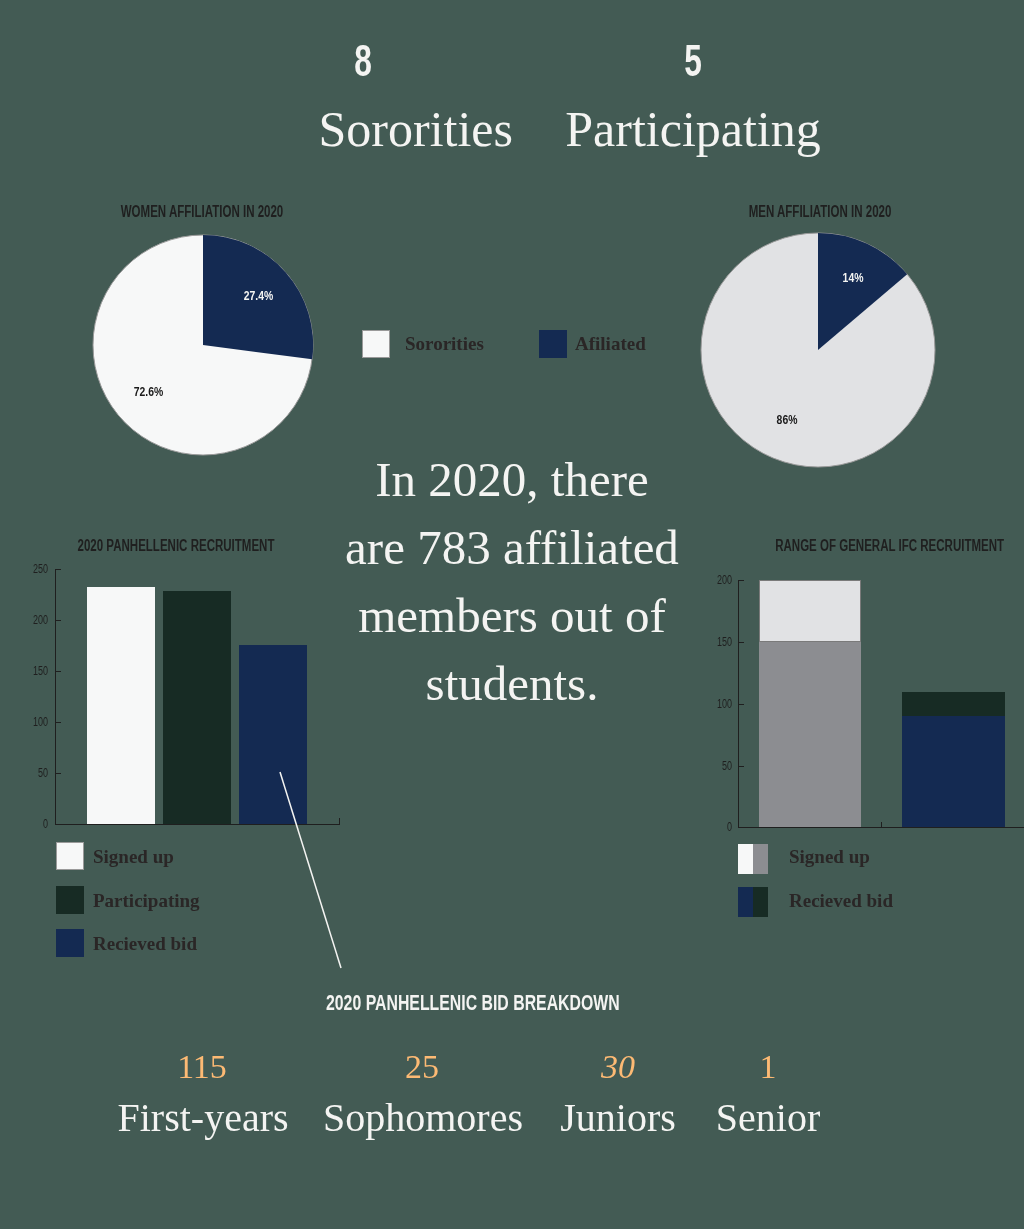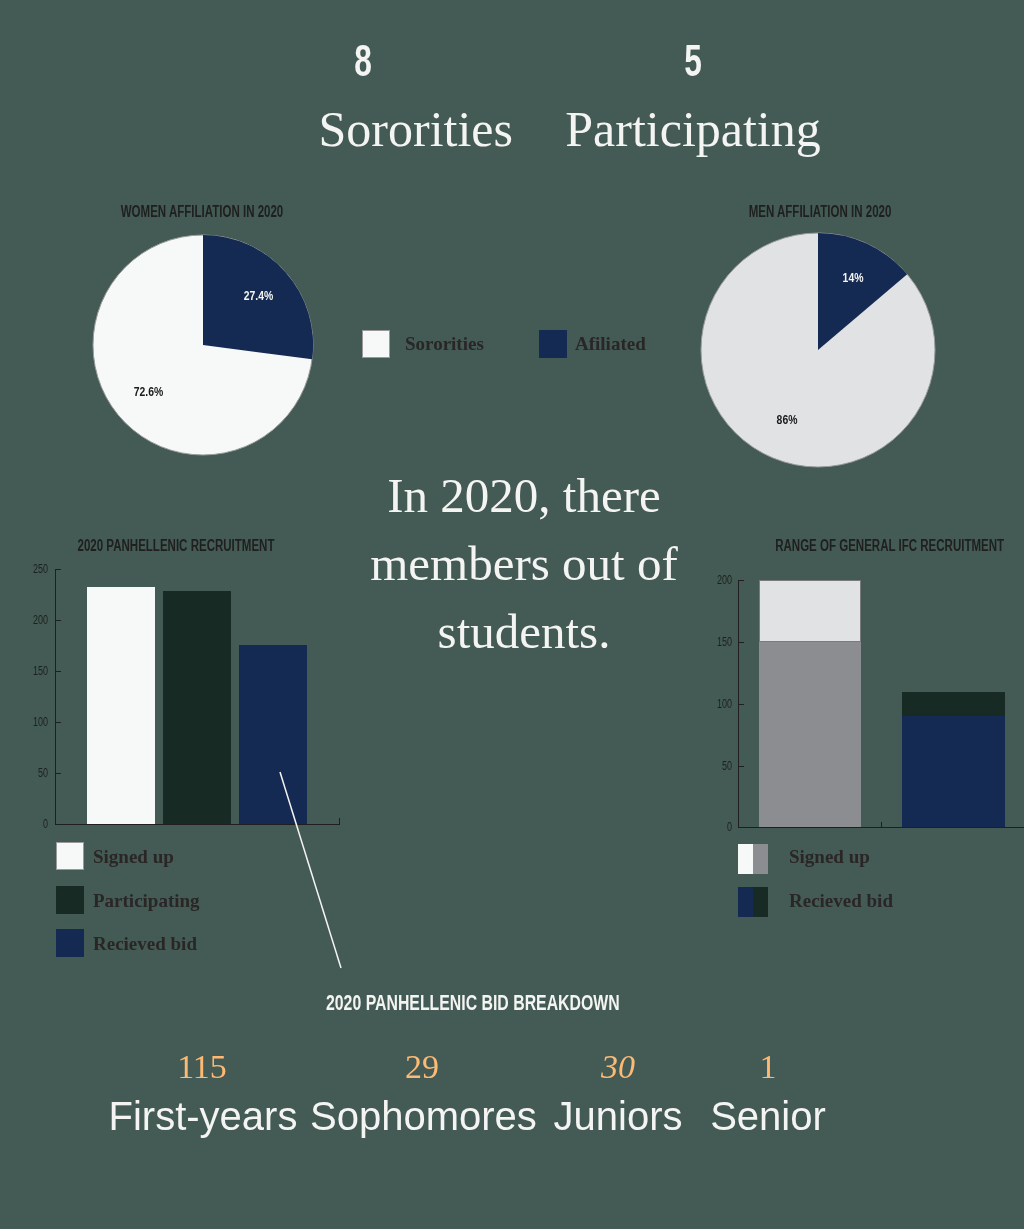--- a/index.html
+++ b/index.html
@@ -8,21 +8,21 @@
   .bignum{font-family:"Liberation Sans",sans-serif;font-weight:bold;color:#f4f4f2;font-size:44px;text-align:center;transform:scaleX(0.72);}
   .bigword{font-family:"Liberation Serif",serif;color:#f4f4f2;font-size:50px;text-align:center;}
   .ctitle{font-family:"Liberation Sans",sans-serif;font-weight:bold;color:#1f1f1f;font-size:16px;text-align:center;transform:scaleX(0.72);transform-origin:center;white-space:nowrap;}
   .legtxt{font-family:"Liberation Serif",serif;font-weight:bold;color:#2a2626;font-size:19px;white-space:nowrap;}
   .sw{width:28px;height:28px;box-sizing:border-box;}
   .tick{font-family:"Liberation Sans",sans-serif;color:#1f1f1f;font-size:12px;text-align:right;width:26px;transform:scaleX(0.75);transform-origin:right;}
   .axis{background:#1f1f1f;}
   .pct{font-family:"Liberation Sans",sans-serif;font-weight:bold;font-size:13px;transform:scaleX(0.8);}
   .center-text{font-family:"Liberation Serif",serif;color:#f4f4f2;font-size:49px;line-height:68px;text-align:center;width:420px;}
   .bnum{font-family:"Liberation Serif",serif;color:#fdba74;font-size:34px;text-align:center;}
-  .bword{font-family:Liberation Sans, sans-serif;color:#f4f4f2;font-size:40px;text-align:center;white-space:nowrap;}
+  .bword{font-family:Liberation Serif, serif;color:#f4f4f2;font-size:40px;text-align:center;white-space:nowrap;}
 </style>
 </head>
 <body>
 
 <div class="abs bignum" style="left:313px;top:36px;width:100px;">8</div>
 <div class="abs bigword" style="left:213px;top:100px;width:300px;text-align:right;">Sororities</div>
 <div class="abs bignum" style="left:643px;top:36px;width:100px;">5</div>
 <div class="abs bigword" style="left:533px;top:100px;width:320px;">Participating</div>
 
 <div class="abs ctitle" style="left:62px;top:203px;width:280px;">WOMEN AFFILIATION IN 2020</div>
@@ -39,22 +39,23 @@
 <div class="abs legtxt" style="left:575px;top:333px;">Afiliated</div>
 
 <div class="abs ctitle" style="left:680px;top:203px;width:280px;">MEN AFFILIATION IN 2020</div>
 <svg class="abs" style="left:700px;top:232px;" width="238" height="238">
   <circle cx="118" cy="118" r="117" fill="#e1e2e4" stroke="#9a9a9a" stroke-width="1"></circle>
   <path d="M118,118 L118,1 A117,117 0 0,1 207.2,42.3 Z" fill="#142a52"></path>
 </svg>
 <div class="abs pct" style="left:840px;top:270px;color:#f4f4f2;">14%</div>
 <div class="abs pct" style="left:774px;top:412px;color:#1a1a1a;">86%</div>
 
-<div class="abs center-text" style="left:314px;top:446px;margin-top:16px;">
+<div class="abs center-text" style="left:302px;top:446px;">
   <div>In 2020, there</div>
+  <div>are 783 affiliated</div>
   <div>members out of</div>
   <div>students.</div>
 </div>
 
 <div class="abs ctitle" style="left:36px;top:537px;width:280px;">2020 PANHELLENIC RECRUITMENT</div>
 <div>
   <div class="abs axis" style="left:55px;top:569px;width:1px;height:256px;"></div>
   <div class="abs axis" style="left:55px;top:824px;width:285px;height:1px;"></div>
   <div class="abs axis" style="left:339px;top:818px;width:1px;height:7px;"></div>
   <div class="abs axis" style="left:55px;top:569px;width:6px;height:1px;"></div>
@@ -111,18 +112,18 @@
 <div class="abs legtxt" style="left:789px;top:846px;">Signed up</div>
 <div class="abs" style="left:738px;top:887px;width:30px;height:30px;display:flex;">
   <div style="width:15px;background:#142a52;"></div>
     <div style="width:15px;background:#172b24;"></div>
 </div>
 <div class="abs legtxt" style="left:789px;top:890px;">Recieved bid</div>
 
 <div class="abs ctitle" style="left:270px;top:990px;width:400px;color:#f4f4f2;font-size:22px;">2020 PANHELLENIC BID BREAKDOWN</div>
 <div class="abs bnum" style="left:152px;top:1048px;width:100px;">115</div>
 <div class="abs bword" style="left:103px;top:1094px;width:200px;">First-years</div>
-<div class="abs bnum" style="left:372px;top:1048px;width:100px;">29</div>
+<div class="abs bnum" style="left:372px;top:1048px;width:100px;">25</div>
 <div class="abs bword" style="left:310px;top:1094px;width:226px;">Sophomores</div>
 <div class="abs bnum" style="left:568px;top:1048px;width:100px;font-style:italic;">30</div>
 <div class="abs bword" style="left:548px;top:1094px;width:140px;">Juniors</div>
 <div class="abs bnum" style="left:718px;top:1048px;width:100px;">1</div>
 <div class="abs bword" style="left:703px;top:1094px;width:130px;">Senior</div>
 
 </body></html>

